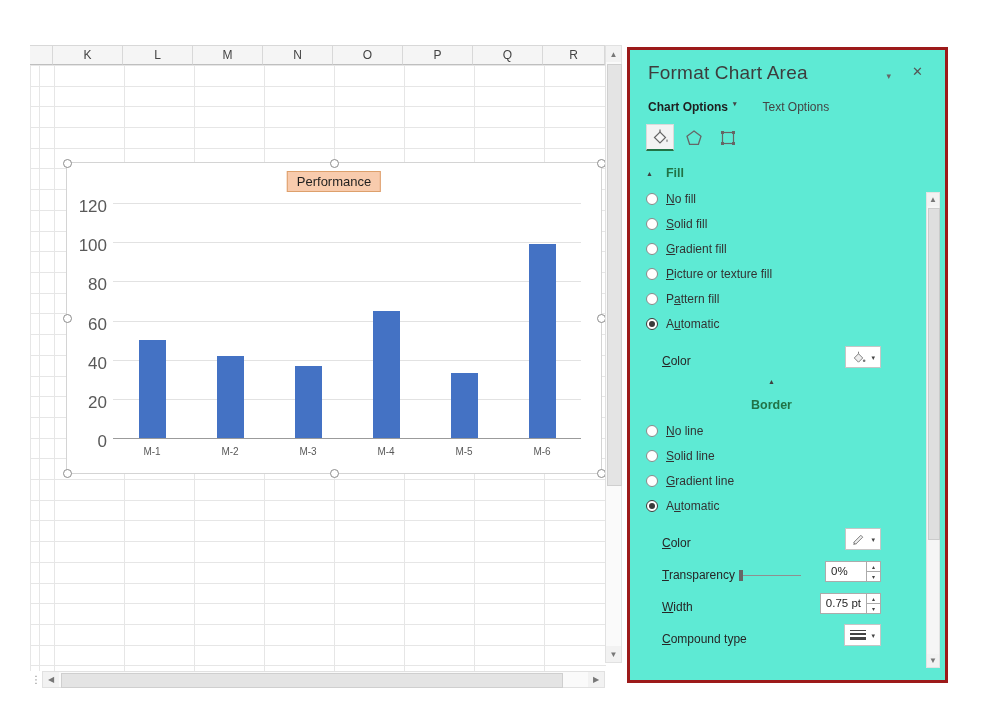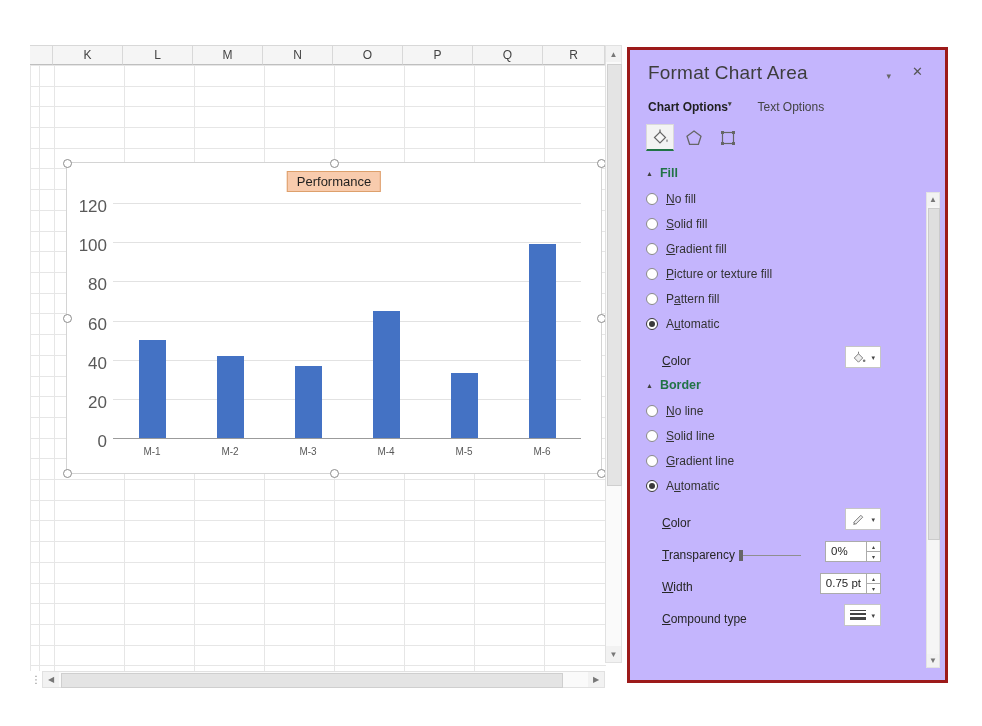--- a/index.html
+++ b/index.html
@@ -41,33 +41,33 @@
   .hscroll{position:absolute;left:42px;top:671px;width:563px;height:17px;background:#FAFAFA;
            border:1px solid #E1E1E1;box-sizing:border-box}
   .hscroll .left{position:absolute;left:0;top:0;bottom:0;width:16px}
   .hscroll .right{position:absolute;right:0;top:0;bottom:0;width:16px}
   .hthumb{position:absolute;top:1px;height:13px;left:18px;width:500px;background:#E4E4E4;border:1px solid #CFCFCF}
   .splitter{position:absolute;left:30px;top:671px;width:12px;height:17px;color:#888;font-size:10px;
             display:flex;align-items:center;justify-content:center}
 
   
   .pane{position:absolute;left:627px;top:47px;width:321px;height:636px;border:3px solid #9C1A1A;
-        background:#c4b5fd;box-sizing:border-box}
+        background:#5eead4;box-sizing:border-box}
   .pane-title{position:absolute;left:18px;top:12px;font-size:19px;color:#3D3D3D;letter-spacing:.2px}
   .pane-caret{position:absolute;right:54px;top:21px;font-size:9px;color:#666}
   .pane-close{position:absolute;right:22px;top:14px;font-size:13px;color:#555;cursor:default}
   .tabs{position:absolute;left:18px;top:50px;display:flex;gap:26px;font-size:12px;color:#444}
-  .tab{display:flex;align-items:flex-start;}
+  .tab{display:flex;align-items:flex-start;gap:5px}
   .tab.active{font-weight:700;color:#1f1f1f}
   .icon-row{position:absolute;left:16px;top:74px;display:flex;gap:6px}
   .tool-icon{width:28px;height:27px;display:flex;align-items:center;justify-content:center;box-sizing:border-box}
   .tool-icon.active{background:#F3F3F3;border:1px solid #DADADA;border-bottom:2px solid #217346}
 
   .content{position:absolute;left:16px;right:48px;top:106px;font-size:12px}
-  .sec-h{display:flex;align-items:center;gap:7px;color:#217346;font-weight:700;font-size:12.5px;margin:10px 0 6px}
+  .sec-h{display:flex;align-items:center;gap:13px;color:#217346;font-weight:700;font-size:12.5px;margin:10px 0 6px}
   .sec-tri{font-size:7px;color:#404040}
   .opt{display:flex;align-items:center;gap:8px;height:25px;color:#333}
   .radio{width:12px;height:12px;border:1px solid #8A8A8A;border-radius:50%;background:#fff;position:relative;flex:none;box-sizing:border-box}
   .radio.sel{border-color:#3A3A3A}
   .radio.sel::after{content:"";position:absolute;left:2px;top:2px;width:6px;height:6px;border-radius:50%;background:#3A3A3A}
   .ctl-row{display:flex;align-items:flex-end;margin:8px 16px;min-height:24px}
   .spacer{flex:1}
   .color-btn,.dd-btn{height:22px;border:1px solid #C6C6C6;background:#fff;display:flex;align-items:center;
                      gap:5px;padding:0 5px;box-sizing:border-box}
   .caret-sm{font-size:7px;color:#444;line-height:1}
@@ -250,21 +250,21 @@
         <div class="color-btn">
           <svg width="15" height="15" viewBox="0 0 16 16">
             <path d="M3.5 8.5 L8 4 L12.5 8.5 L8 13 Z" fill="#EEE" stroke="#777"></path>
             <path d="M8 4 L8 1.8" stroke="#777"></path>
             <circle cx="14" cy="11.5" r="1.4" fill="#777"></circle>
           </svg>
           <span class="caret-sm">▾</span>
         </div>
       </div>
 
-      <div class="sec-h" style="color: rgb(33, 115, 70);">
+      <div class="sec-h" style="color: rgb(33, 115, 70); flex-direction: column;">
         <span class="sec-tri">▲</span>
         <span>Border</span>
       </div>
       <div>
           <div class="opt">
             <span class="radio"></span>
             <span><u>N</u>o line</span>
           </div>
           <div class="opt">
             <span class="radio"></span>

